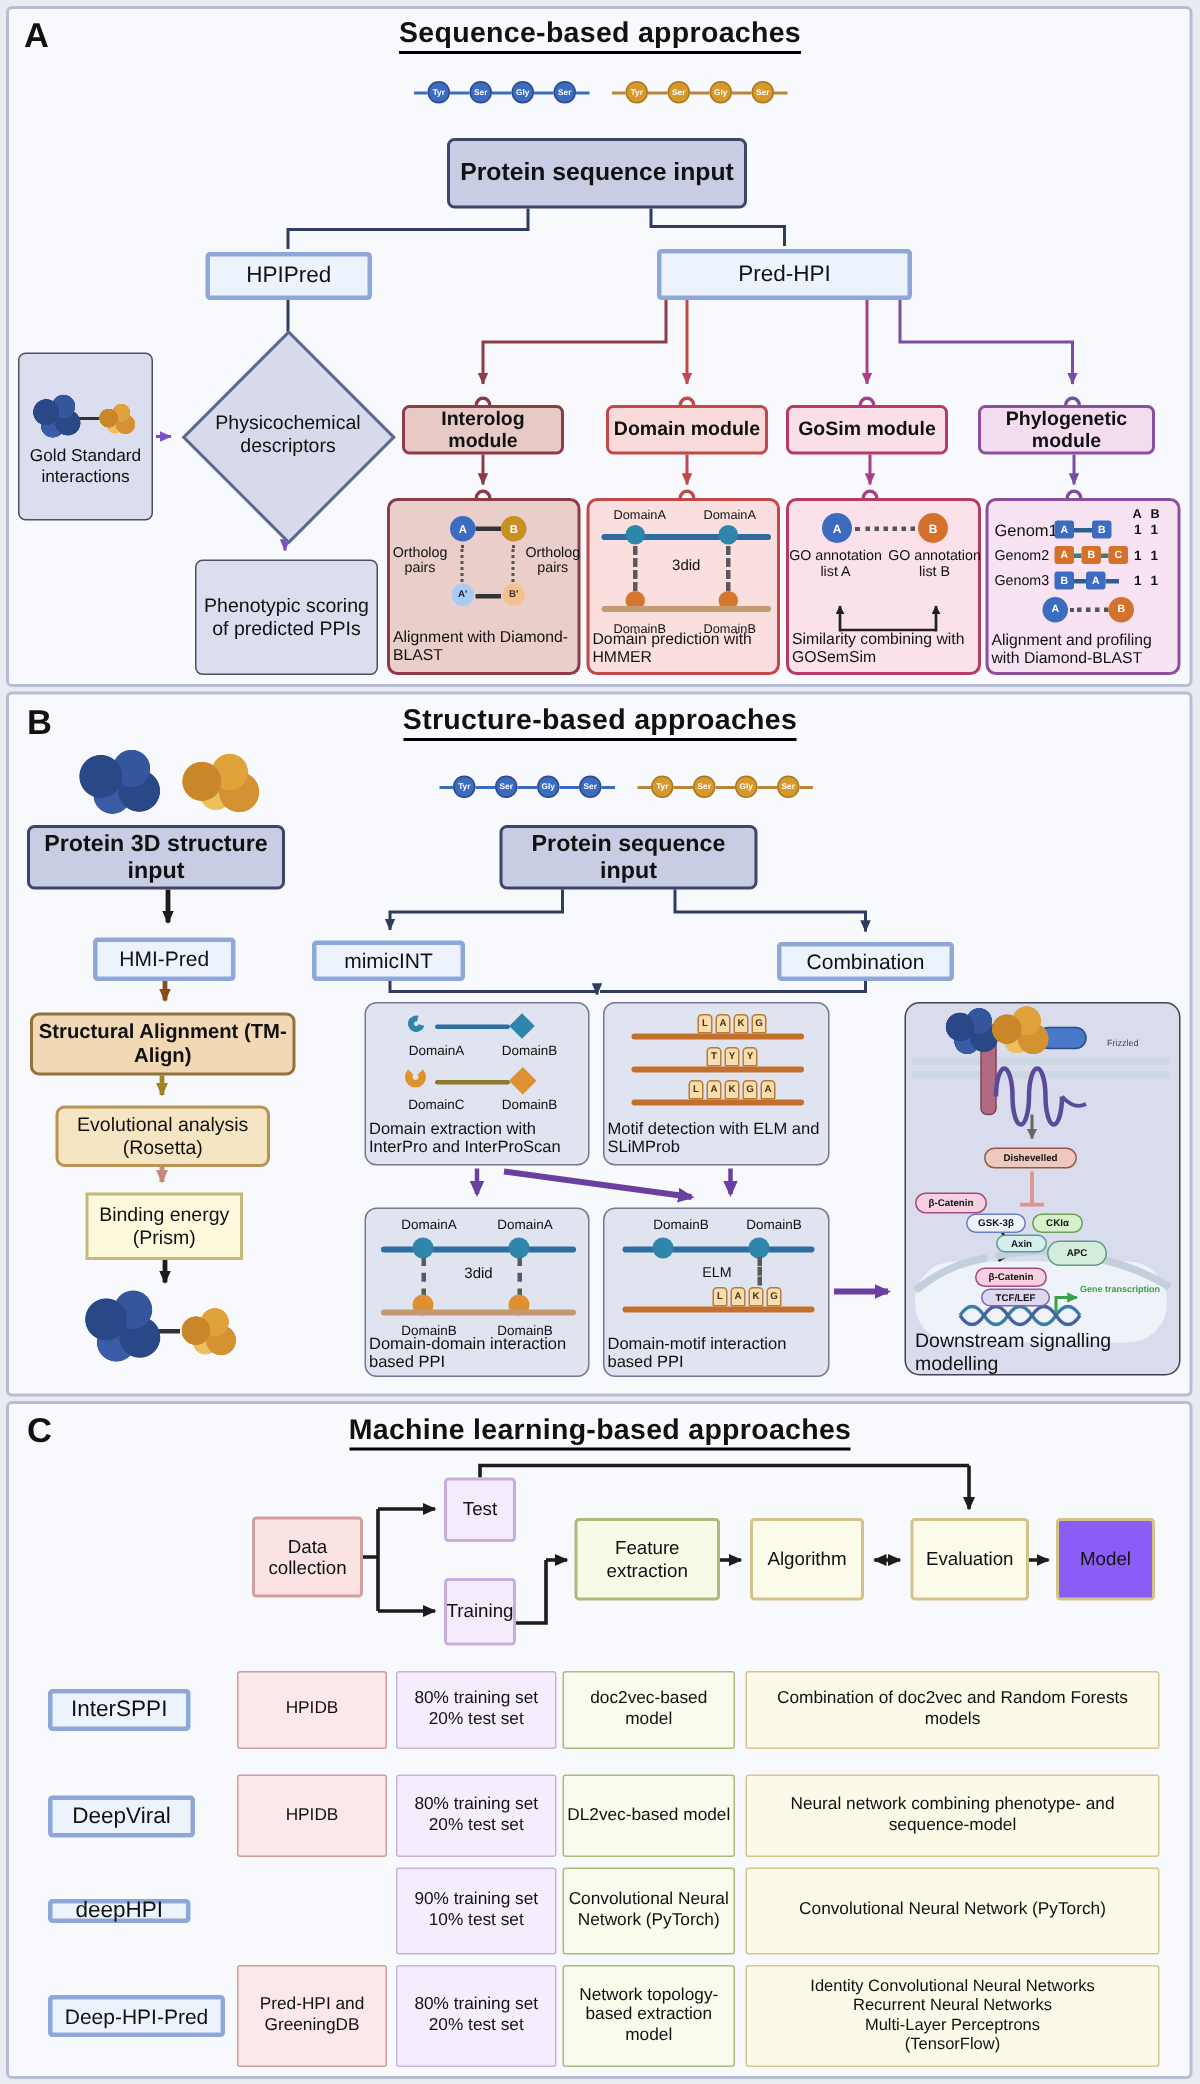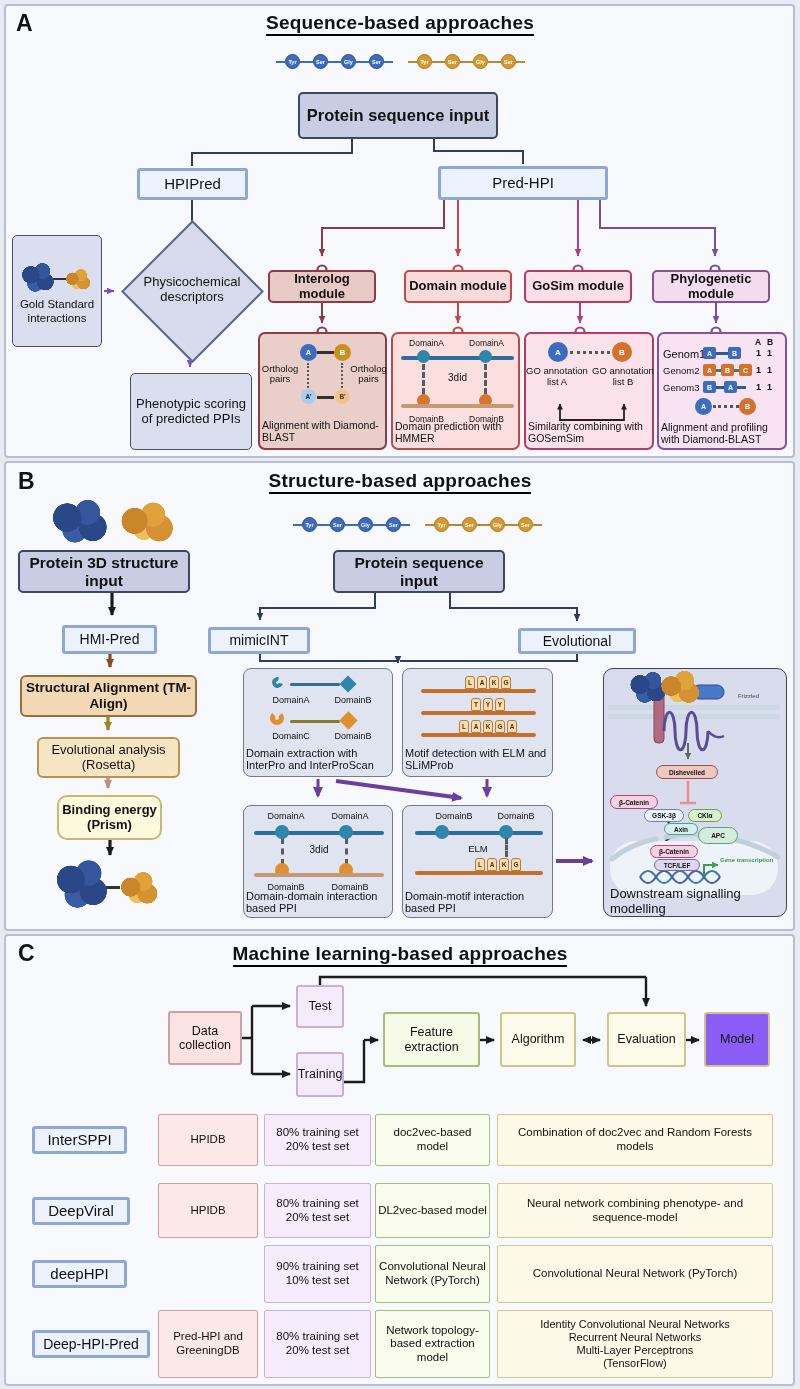--- a/index.html
+++ b/index.html
@@ -279,21 +279,21 @@
   <div class="plabel" style="left:18px;top:468px">B</div>
   <div class="ptitle" style="top:470px"><span>Structure-based approaches</span></div>
 
   <span class="blob bb" style="left:48px;top:500px;width:64px;height:44px"></span>
   <span class="blob ob" style="left:116px;top:502px;width:62px;height:42px"></span>
 
   <div class="box lav" style="left:18px;top:550px;width:172px;height:43px">Protein 3D structure input</div>
   <div class="box tool" style="left:62px;top:625px;width:95px;height:29px;font-size:14px">HMI-Pred</div>
   <div class="box" style="left:20px;top:675px;width:177px;height:42px;background:#f2d8b4;border:2px solid #94713c;border-radius:6px;font-weight:bold;font-size:13.5px">Structural Alignment (TM-Align)</div>
   <div class="box" style="left:37px;top:737px;width:143px;height:41px;background:#f6e5c2;border:2px solid #b89454;border-radius:6px;font-weight:normal;font-size:13px">Evolutional analysis (Rosetta)</div>
-  <div class="box" style="left:57px;top:795px;width:105px;height:45px;background:#fdf9dc;border:2px solid #c6b878;border-radius:10px;font-weight:bold;font-size:13px">Binding energy (Prism)</div>
+  <div class="box" style="left:57px;top:795px;width:105px;height:45px;background:#fdf9dc;border:2px solid #c6b878;border-radius:0;font-weight:normal;font-size:13px">Binding energy (Prism)</div>
   <span class="hline" style="left:104px;top:886px;width:16px;height:2.5px"></span>
   <span class="blob bb" style="left:54px;top:858px;width:56px;height:54px"></span>
   <span class="blob ob" style="left:118px;top:870px;width:42px;height:38px"></span>
 
   <div class="chain" style="left:293px;top:517px">
     <span class="stub b"></span>
       <span class="bead b">Tyr</span>
       <span class="link b"></span>
       <span class="bead b">Ser</span>
       <span class="link b"></span>
@@ -308,21 +308,21 @@
       <span class="link o"></span>
       <span class="bead o">Ser</span>
       <span class="link o"></span>
       <span class="bead o">Gly</span>
       <span class="link o"></span>
       <span class="bead o">Ser</span>
       <span class="stub o"></span>
   </div>
   <div class="box lav" style="left:333px;top:550px;width:172px;height:43px">Protein sequence input</div>
   <div class="box tool" style="left:208px;top:627px;width:102px;height:27px;font-size:14px">mimicINT</div>
-  <div class="box tool" style="left:518px;top:628px;width:118px;height:26px;font-size:14px">Evolutional</div>
+  <div class="box tool" style="left:518px;top:628px;width:118px;height:26px;font-size:14px">Combination</div>
 
   <div class="gray" style="left:243px;top:668px;width:150px;height:109px">
     <span style="position:absolute;left:28px;top:8px;width:11px;height:11px;border:4px solid #2e86ab;border-radius:50%;border-right-color:transparent;transform:rotate(-30deg);box-sizing:border-box"></span>
     <span class="bar" style="left:46px;top:14px;width:50px;height:3px;background:#2e6da0"></span>
     <span class="dia" style="left:98px;top:9px;width:12px;height:12px;background:#2e86ab"></span>
     <span class="dlab" style="left:18px;top:26px;width:58px;font-size:9px">DomainA</span>
     <span class="dlab" style="left:80px;top:26px;width:58px;font-size:9px">DomainB</span>
     <span style="position:absolute;left:26px;top:42px;width:14px;height:14px;border:5px solid #e09030;border-radius:50%;border-top-color:transparent;box-sizing:border-box"></span>
     <span class="bar" style="left:46px;top:51px;width:50px;height:3px;background:#8a7a2a"></span>
     <span class="dia" style="left:98px;top:45px;width:13px;height:13px;background:#e09030"></span>
@@ -438,21 +438,21 @@
   <div style="position:absolute;left:0;top:1183px;width:800px;height:55px">
     <div class="box tool" style="left:32px;top:50%;transform:translateY(-50%);width:98px;height:28px">DeepViral</div>
     <div class="cell c1" style="left:158px;top:0;width:100px;height:100%">HPIDB</div>
     <div class="cell c2" style="left:264px;top:0;width:107px;height:100%">80% training set
 20% test set</div>
     <div class="cell c3" style="left:375px;top:0;width:115px;height:100%">DL2vec-based model</div>
     <div class="cell c4" style="left:497px;top:0;width:276px;height:100%">Neural network combining phenotype- and sequence-model</div>
   </div>
 
   <div style="position:absolute;left:0;top:1245px;width:800px;height:58px">
-    <div class="box tool" style="left:32px;top:50%;transform:translateY(-50%);width:95px;height:28px">deepHPI</div>
+    <div class="box tool" style="left:32px;top:50%;transform:translateY(-50%);width:95px;height:16px">deepHPI</div>
     <div class="cell c2" style="left:264px;top:0;width:107px;height:100%">90% training set
 10% test set</div>
     <div class="cell c3" style="left:375px;top:0;width:115px;height:100%">Convolutional Neural Network (PyTorch)</div>
     <div class="cell c4" style="left:497px;top:0;width:276px;height:100%">Convolutional Neural Network (PyTorch)</div>
   </div>
 
   <div style="position:absolute;left:0;top:1310px;width:800px;height:68px">
     <div class="box tool" style="left:32px;top:50%;transform:translateY(-50%);width:118px;height:28px;font-size:14px">Deep-HPI-Pred</div>
     <div class="cell c1" style="left:158px;top:0;width:100px;height:100%">Pred-HPI and GreeningDB</div>
     <div class="cell c2" style="left:264px;top:0;width:107px;height:100%">80% training set

